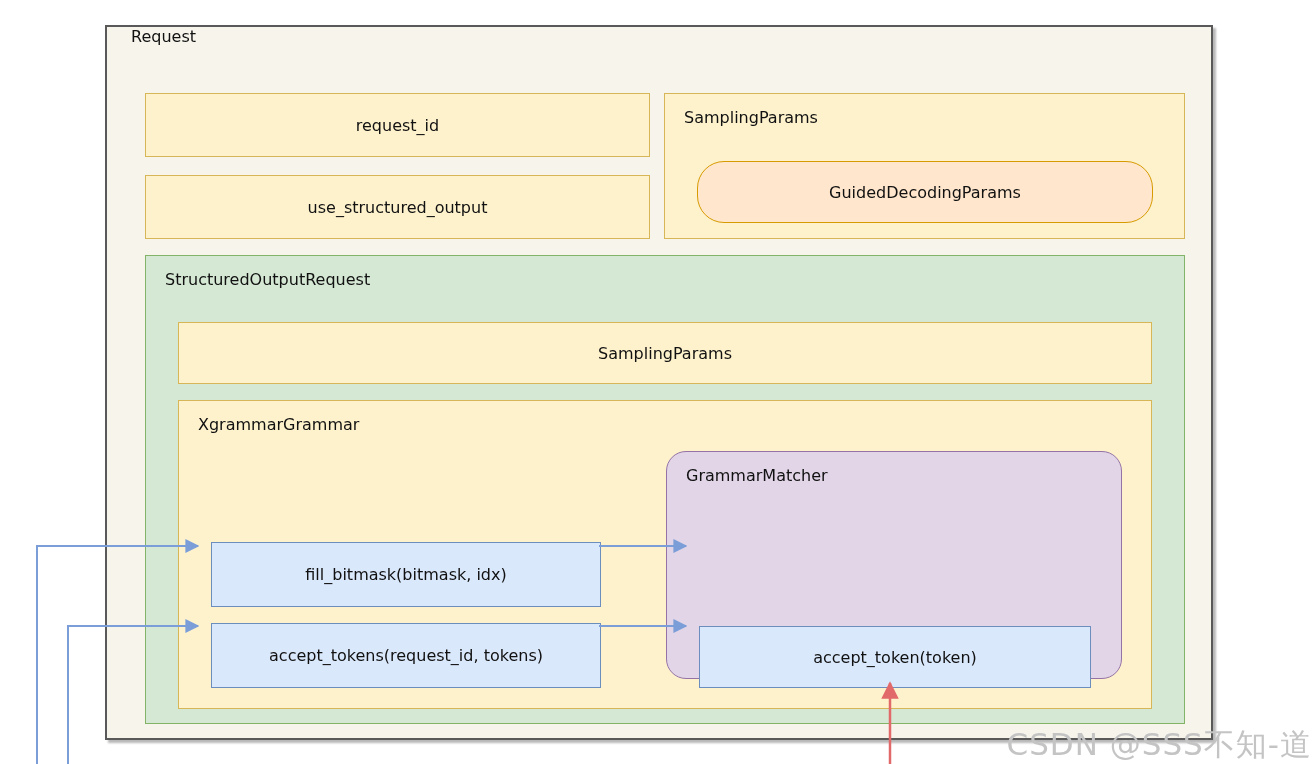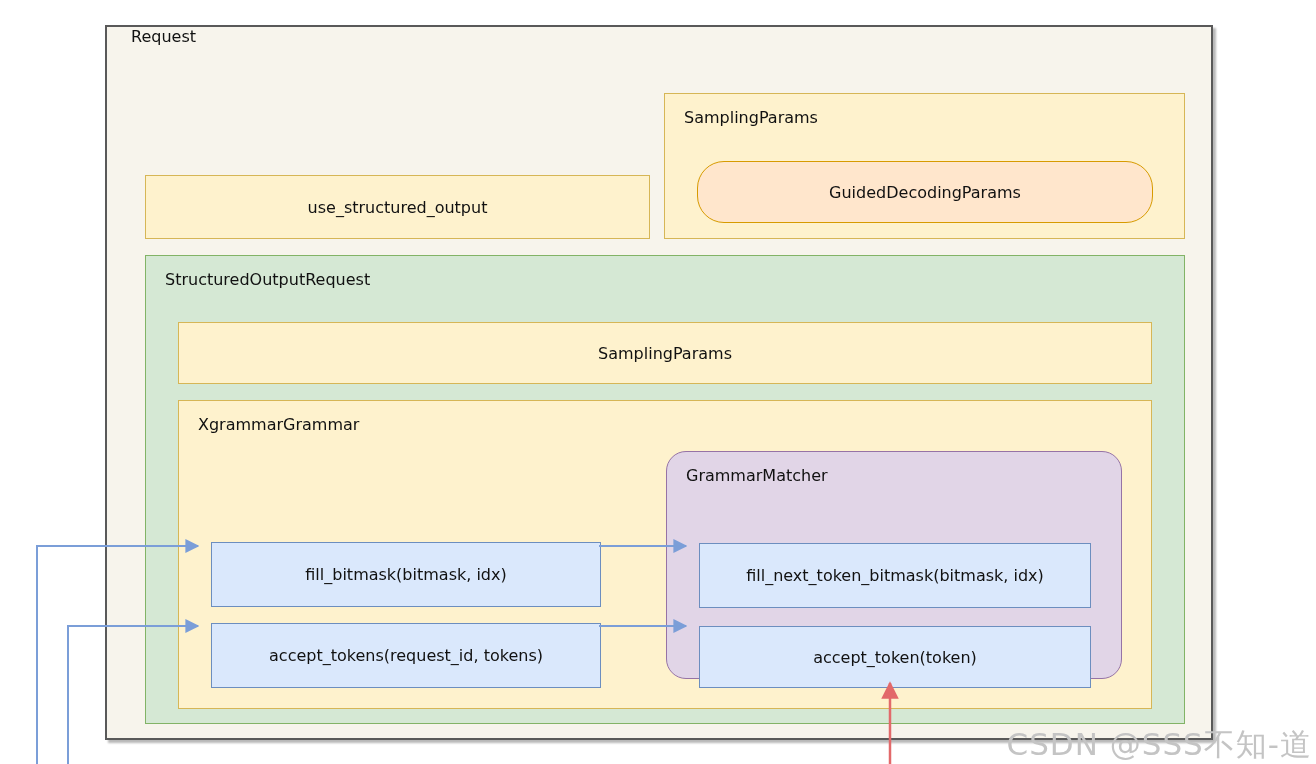--- a/index.html
+++ b/index.html
@@ -45,20 +45,23 @@
   }
 </style>
 </head>
 <body>
 
 <div class="canvas">
 
   <div class="box outer">
     <span class="hdr">Request</span>
 
+    <div class="box yellow center n-request-id">
+      <span>request_id</span>
+    </div>
 
     <div class="box yellow center n-use-structured">
       <span>use_structured_output</span>
     </div>
 
     <div class="box yellow n-sampling-top">
       <span class="hdr">SamplingParams</span>
       <div class="box orange center n-guided-decoding">
         <span>GuidedDecodingParams</span>
       </div>
@@ -78,23 +81,20 @@
           <span>fill_bitmask(bitmask, idx)</span>
         </div>
 
         <div class="box blue center n-accept-tokens">
           <span>accept_tokens(request_id, tokens)</span>
         </div>
 
         <div class="box purple n-grammar-matcher">
           <span class="hdr">GrammarMatcher</span>
 
-          <div class="box blue center n-fill-next">
-            <span>fill_next_token_bitmask(bitmask, idx)</span>
-          </div>
 
           <div class="box blue center n-accept-token">
             <span>accept_token(token)</span>
           </div>
         </div>
       </div>
     </div>
   </div>
 
   <svg class="connector-layer" viewBox="0 0 1316 764" xmlns="http://www.w3.org/2000/svg">

